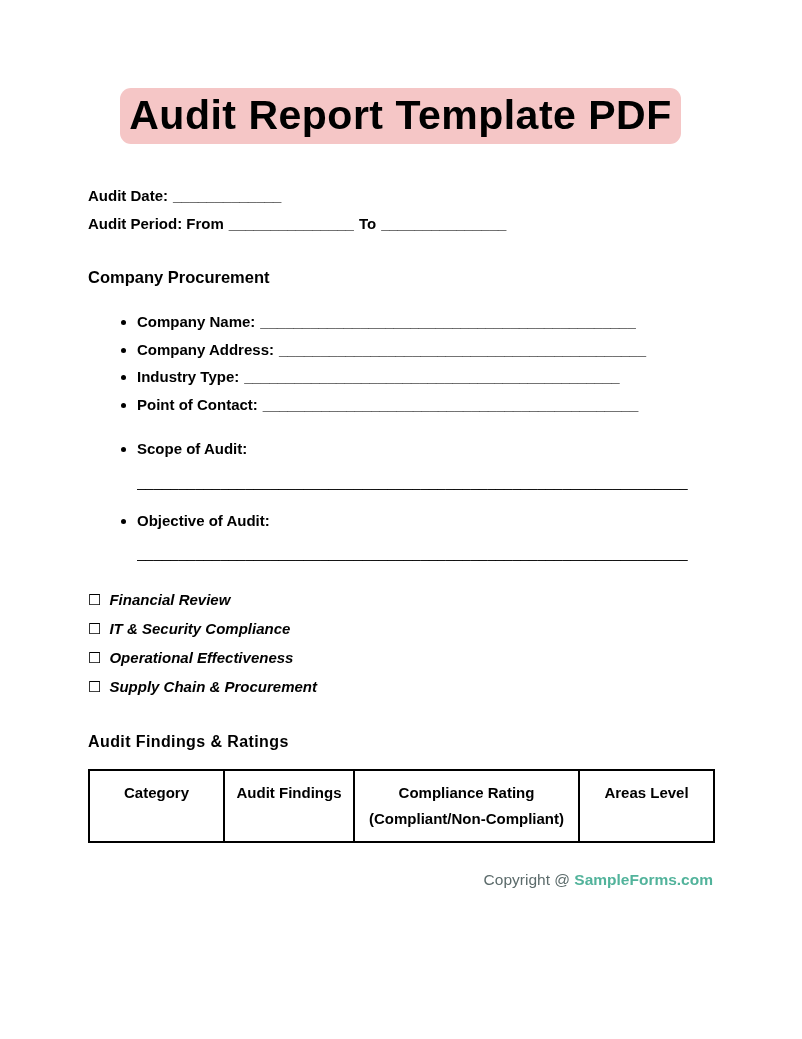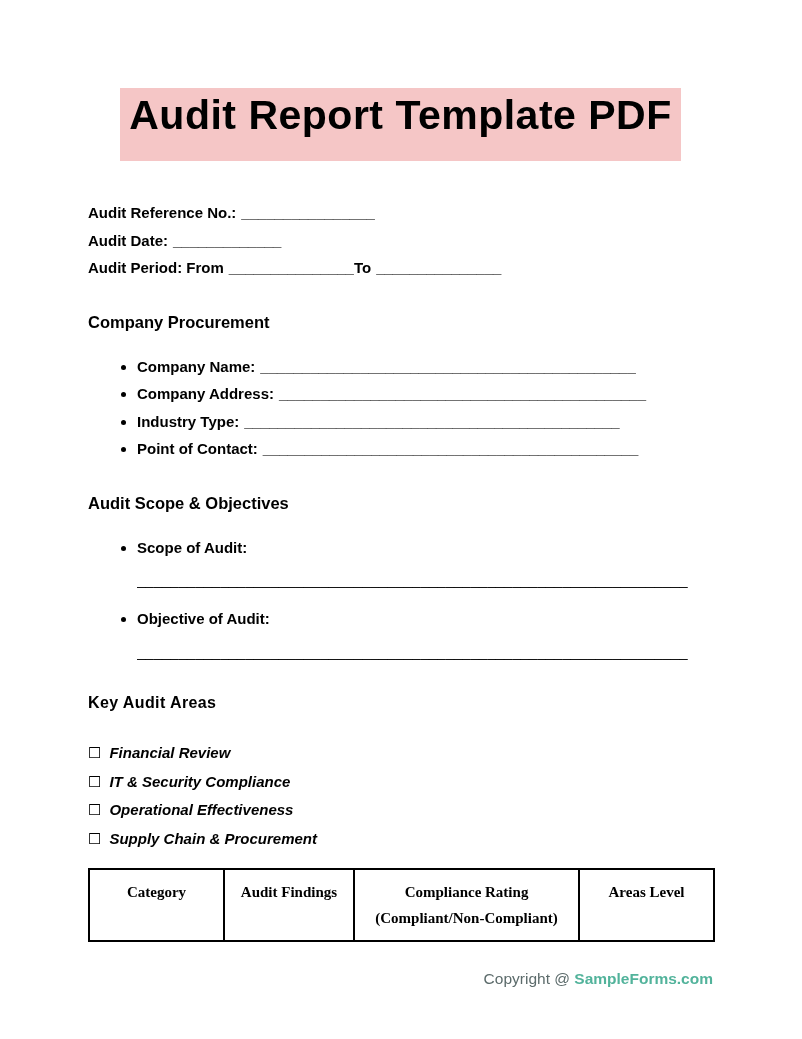--- a/index.html
+++ b/index.html
@@ -12,30 +12,31 @@
     background: #ffffff;
     font-family: "Liberation Sans", sans-serif;
     font-size: 15px;
     color: #000000;
     overflow: hidden;
   }
   .title-row { text-align: center; margin: 0; }
   .title-hl {
     display: inline-block;
     background: #f5c6c6;
-    padding: 5px 9px 24px 9px;
+    padding: 5px 9px 7px 9px;
     font-size: 41px;
     font-weight: bold;
     line-height: 1.08;
     letter-spacing: 0.5px;
+    border-radius: 11px;
   }
   .meta { margin-top: 38px; }
   .meta p { margin: 0; line-height: 27.5px; font-weight: bold; }
   .blank { margin-left: 5px; font-weight: bold; letter-spacing: 0; }
-  .mid-label { }
+  .mid-label { margin-left: 5px; }
   h2 {
     font-size: 16.5px;
     font-weight: bold;
     margin: 27px 0 0 0;
     line-height: 27px;
   }
   h2.ls { letter-spacing: 0.4px; font-size: 16px; }
   ul.fields {
     margin: 17px 0 0 0;
     padding-left: 49px;
@@ -71,21 +72,20 @@
   }
   table.findings th {
     border: 2px solid #000000;
     font-size: 15px;
     font-weight: bold;
     text-align: center;
     vertical-align: top;
     padding: 9px 4px;
     height: 46px;
     line-height: 26px;
-    font-family: Liberation Serif, serif;
   }
   .footer {
     margin-top: 26px;
     text-align: right;
     font-size: 15.5px;
     line-height: 22px;
   }
   .copy-prefix { color: #5c6b6b; }
   .footer-link {
     color: #52b39b;
@@ -97,56 +97,54 @@
 </head>
 <body>
 
 <div class="page">
 
   <div class="title-row">
     <span class="title-hl">Audit Report Template PDF</span>
   </div>
 
   <div class="meta">
-    <p><span>Audit Reference No.:</span><span class="blank">________________</span></p>
     <p><span>Audit Date:</span><span class="blank">_____________</span></p>
     <p><span>Audit Period: From</span><span class="blank">_______________</span><span class="mid-label">To</span><span class="blank">_______________</span></p>
   </div>
 
   <h2>Company Procurement</h2>
 
   <ul class="fields">
     <li><span>Company Name:</span><span class="blank">_____________________________________________</span></li>
     <li><span>Company Address:</span><span class="blank">____________________________________________</span></li>
     <li><span>Industry Type:</span><span class="blank">_____________________________________________</span></li>
     <li><span>Point of Contact:</span><span class="blank">_____________________________________________</span></li>
   </ul>
 
-  <h2>Audit Scope &amp; Objectives</h2>
 
   <ul class="scope-list">
     <li>
       <span>Scope of Audit:</span>
       <div class="fill-line">__________________________________________________________________</div>
     </li>
     <li>
       <span>Objective of Audit:</span>
       <div class="fill-line">__________________________________________________________________</div>
     </li>
   </ul>
 
-  <h2 class="ls">Key Audit Areas</h2>
 
   <div class="checks">
     <p class="check-item"><span class="checkbox-glyph">☐</span><span>Financial Review</span></p>
     <p class="check-item"><span class="checkbox-glyph">☐</span><span>IT &amp; Security Compliance</span></p>
     <p class="check-item"><span class="checkbox-glyph">☐</span><span>Operational Effectiveness</span></p>
     <p class="check-item"><span class="checkbox-glyph">☐</span><span>Supply Chain &amp; Procurement</span></p>
   </div>
 
+  <h2 class="ls">Audit Findings &amp; Ratings</h2>
 
   <table class="findings">
     <colgroup>
       <col style="width:135px">
       <col style="width:130px">
       <col style="width:225px">
       <col style="width:135px">
     </colgroup>
     <thead>
       <tr>

